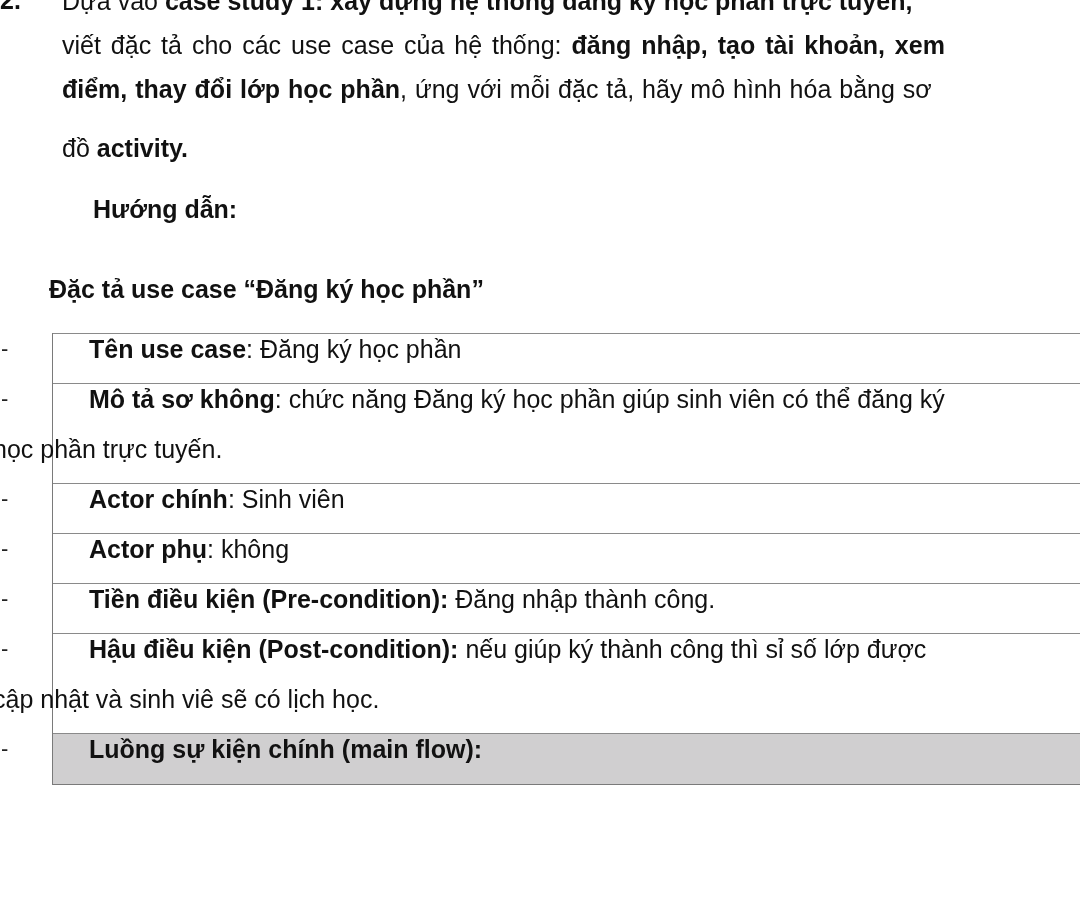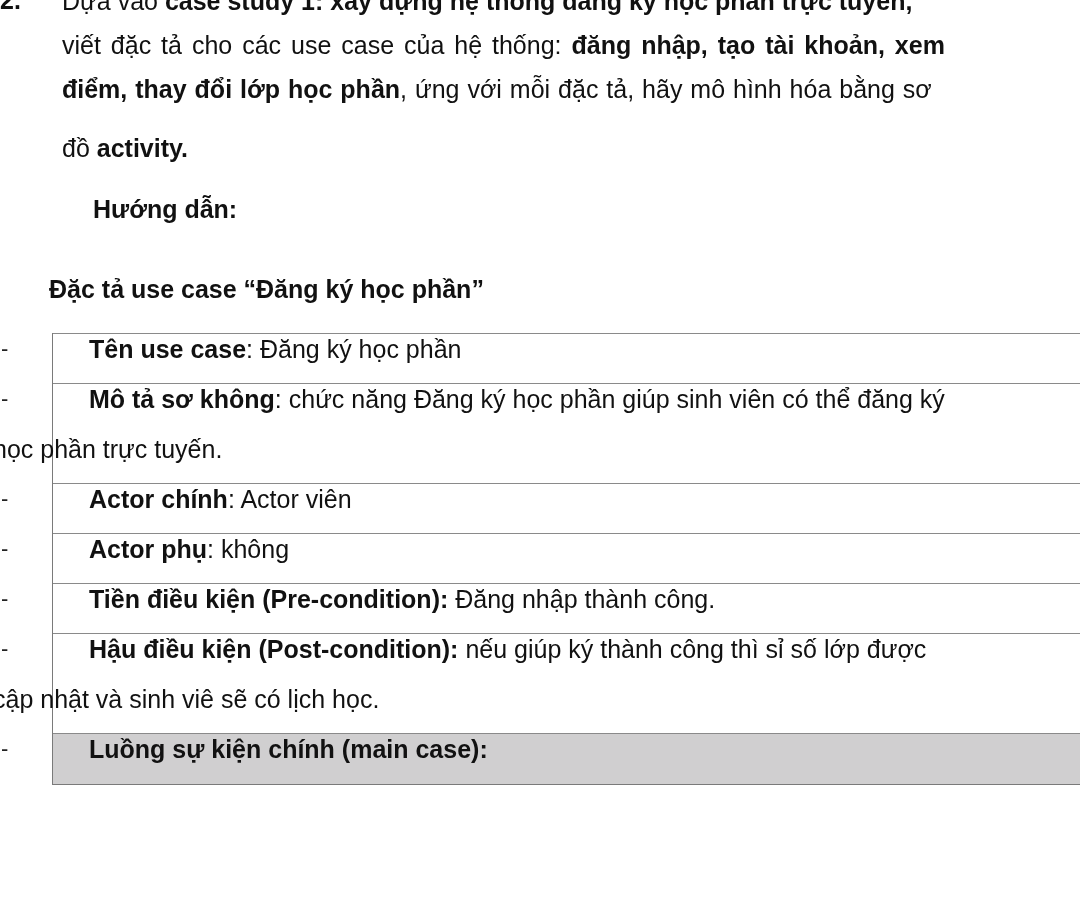--- a/index.html
+++ b/index.html
@@ -57,38 +57,38 @@
     </div>
 
     <div class="row h100">
       <span class="dash" style="left:-52px">-</span>
       <div class="cell"><b>Mô tả sơ không</b><span>: </span><span>chức năng Đăng ký học phần giúp sinh viên có thể đăng ký</span></div>
       <span class="wrap" style="left:-60px">học phần trực tuyến.</span>
     </div>
 
     <div class="row h50">
       <span class="dash" style="left:-52px">-</span>
-      <div class="cell"><b>Actor chính</b><span>: </span><span>Actor viên</span></div>
+      <div class="cell"><b>Actor chính</b><span>: </span><span>Sinh viên</span></div>
     </div>
 
     <div class="row h50">
       <span class="dash" style="left:-52px">-</span>
       <div class="cell"><b>Actor phụ</b><span>: </span><span>không</span></div>
     </div>
 
     <div class="row h50">
       <span class="dash" style="left:-52px">-</span>
       <div class="cell"><b>Tiền điều kiện (Pre-condition):</b><span> </span><span>Đăng nhập thành công.</span></div>
     </div>
 
     <div class="row h100">
       <span class="dash" style="left:-52px">-</span>
       <div class="cell"><b>Hậu điều kiện (Post-condition):</b><span> </span><span>nếu giúp ký thành công thì sỉ số lớp được</span></div>
       <span class="wrap" style="left:-60px">cập nhật và sinh viê sẽ có lịch học.</span>
     </div>
 
     <div class="row shade">
       <span class="dash" style="left:-52px">-</span>
-      <div class="cell"><b>Luồng sự kiện chính (main case):</b></div>
+      <div class="cell"><b>Luồng sự kiện chính (main flow):</b></div>
     </div>
 
   </div>
 </div>
 
 </body></html>

